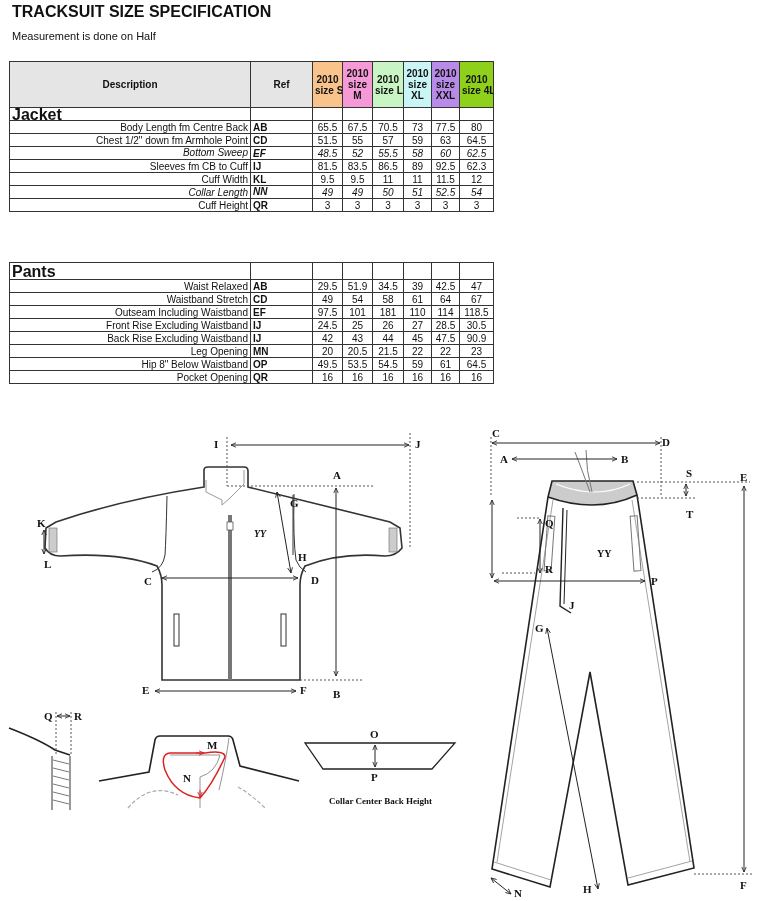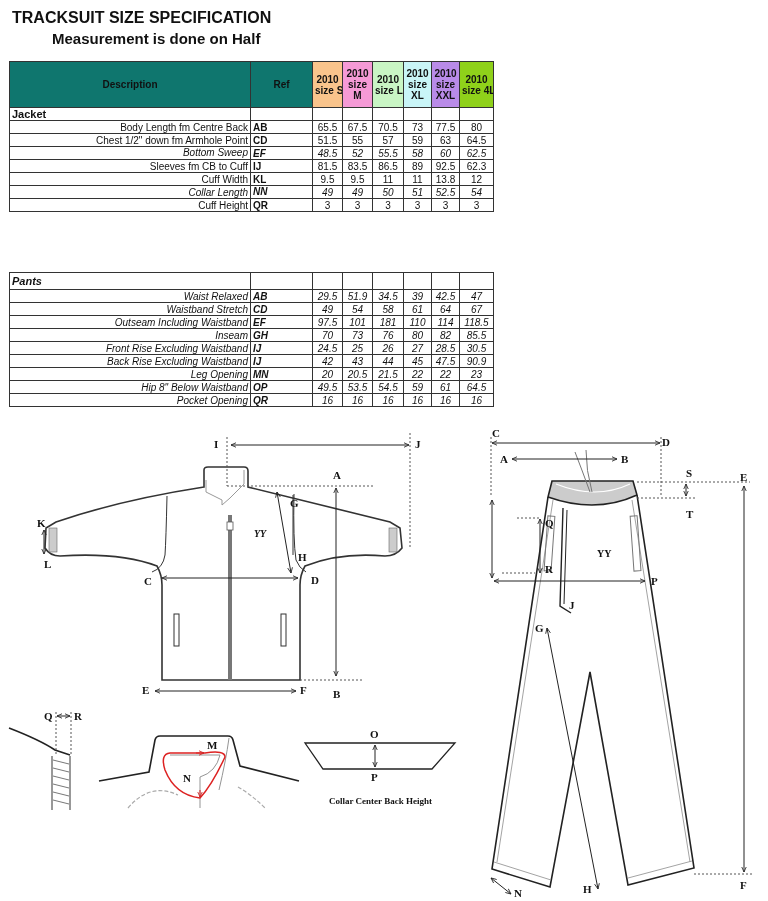--- a/index.html
+++ b/index.html
@@ -1,25 +1,25 @@
 <!DOCTYPE html>
 <html><head>
 <meta charset="utf-8">
 <style>
   html,body{margin:0;padding:0;background:#fff;}
   body{width:768px;height:901px;position:relative;overflow:hidden;font-family:"Liberation Sans",sans-serif;color:#111;}
-  .title{position:absolute;left:12px;top:9px;font-size:16px;font-weight:bold;letter-spacing:0px;}
-  .subtitle{position:absolute;left:12px;top:30px;font-size:15px;font-weight:bold;margin-left:40px;}
+  .title{position:absolute;left:12px;top:3px;font-size:16px;font-weight:bold;letter-spacing:0px;}
+  .subtitle{position:absolute;left:12px;top:30px;font-size:11px;font-weight:normal;}
   table.spec{position:absolute;border-collapse:collapse;font-size:10px;table-layout:fixed;}
   table.spec td, table.spec th{border:1px solid #333;padding:0 2px;height:12px;line-height:11px;white-space:nowrap;overflow:hidden;}
   table.spec th{font-weight:bold;font-size:10px;text-align:center;line-height:11px;}
   .t1{left:9px;top:61px;width:484px;}
-  .t2{left:9px;top:272px;width:484px;font-style:italic;}
-  th.desc-h, th.ref-h{background:#0f766e;}
-  .sec td{font-weight:bold;font-size:11px;height:14px;}
+  .t2{left:9px;top:262px;width:484px;}
+  th.desc-h, th.ref-h{background:#e5e5e5;}
+  .sec td{font-weight:bold;font-size:16px;height:14px;}
   td.ref{font-weight:bold;text-align:left;}
   td.num{text-align:center;}
   td.desc{text-align:right;}
   .tall td{height:14px;font-style:italic;}
   .diag{position:absolute;left:0;top:0;}
   .lbl{font-family:"Liberation Serif",serif;font-weight:bold;font-size:11px;fill:#111;}
   .cap{font-family:"Liberation Serif",serif;font-weight:bold;font-size:9px;fill:#111;}
 </style>
 </head>
 <body>
@@ -99,21 +99,21 @@
         <td class="num">92.5</td>
         <td class="num">62.3</td>
   </tr>
   <tr>
     <td class="desc">Cuff Width</td>
         <td class="ref">KL</td>
     <td class="num">9.5</td>
         <td class="num">9.5</td>
         <td class="num">11</td>
         <td class="num">11</td>
-        <td class="num">13.8</td>
+        <td class="num">11.5</td>
         <td class="num">12</td>
   </tr>
   <tr class="tall">
     <td class="desc">Collar Length</td>
         <td class="ref" style="vertical-align:top">NN</td>
     <td class="num" style="vertical-align:bottom">49</td>
         <td class="num" style="vertical-align:bottom">49</td>
         <td class="num" style="vertical-align:bottom">50</td>
         <td class="num" style="vertical-align:bottom">51</td>
         <td class="num" style="vertical-align:bottom">52.5</td>
@@ -176,30 +176,20 @@
   </tr>
   <tr>
     <td class="desc">Outseam Including Waistband</td>
         <td class="ref">EF</td>
     <td class="num">97.5</td>
         <td class="num">101</td>
         <td class="num">181</td>
         <td class="num">110</td>
         <td class="num">114</td>
         <td class="num">118.5</td>
-  </tr>
-  <tr>
-    <td class="desc">Inseam</td>
-        <td class="ref">GH</td>
-    <td class="num">70</td>
-        <td class="num">73</td>
-        <td class="num">76</td>
-        <td class="num">80</td>
-        <td class="num">82</td>
-        <td class="num">85.5</td>
   </tr>
   <tr>
     <td class="desc">Front Rise Excluding Waistband</td>
         <td class="ref">IJ</td>
     <td class="num">24.5</td>
         <td class="num">25</td>
         <td class="num">26</td>
         <td class="num">27</td>
         <td class="num">28.5</td>
         <td class="num">30.5</td>

